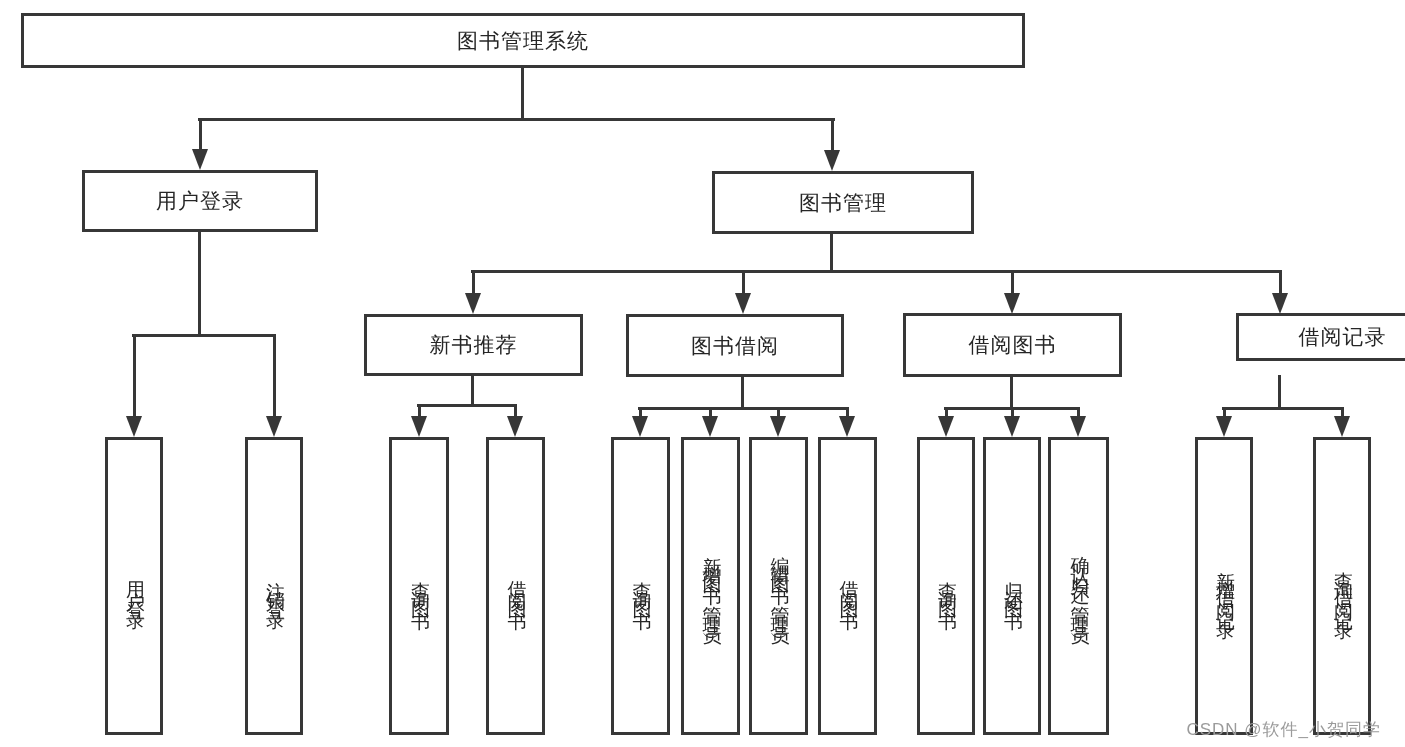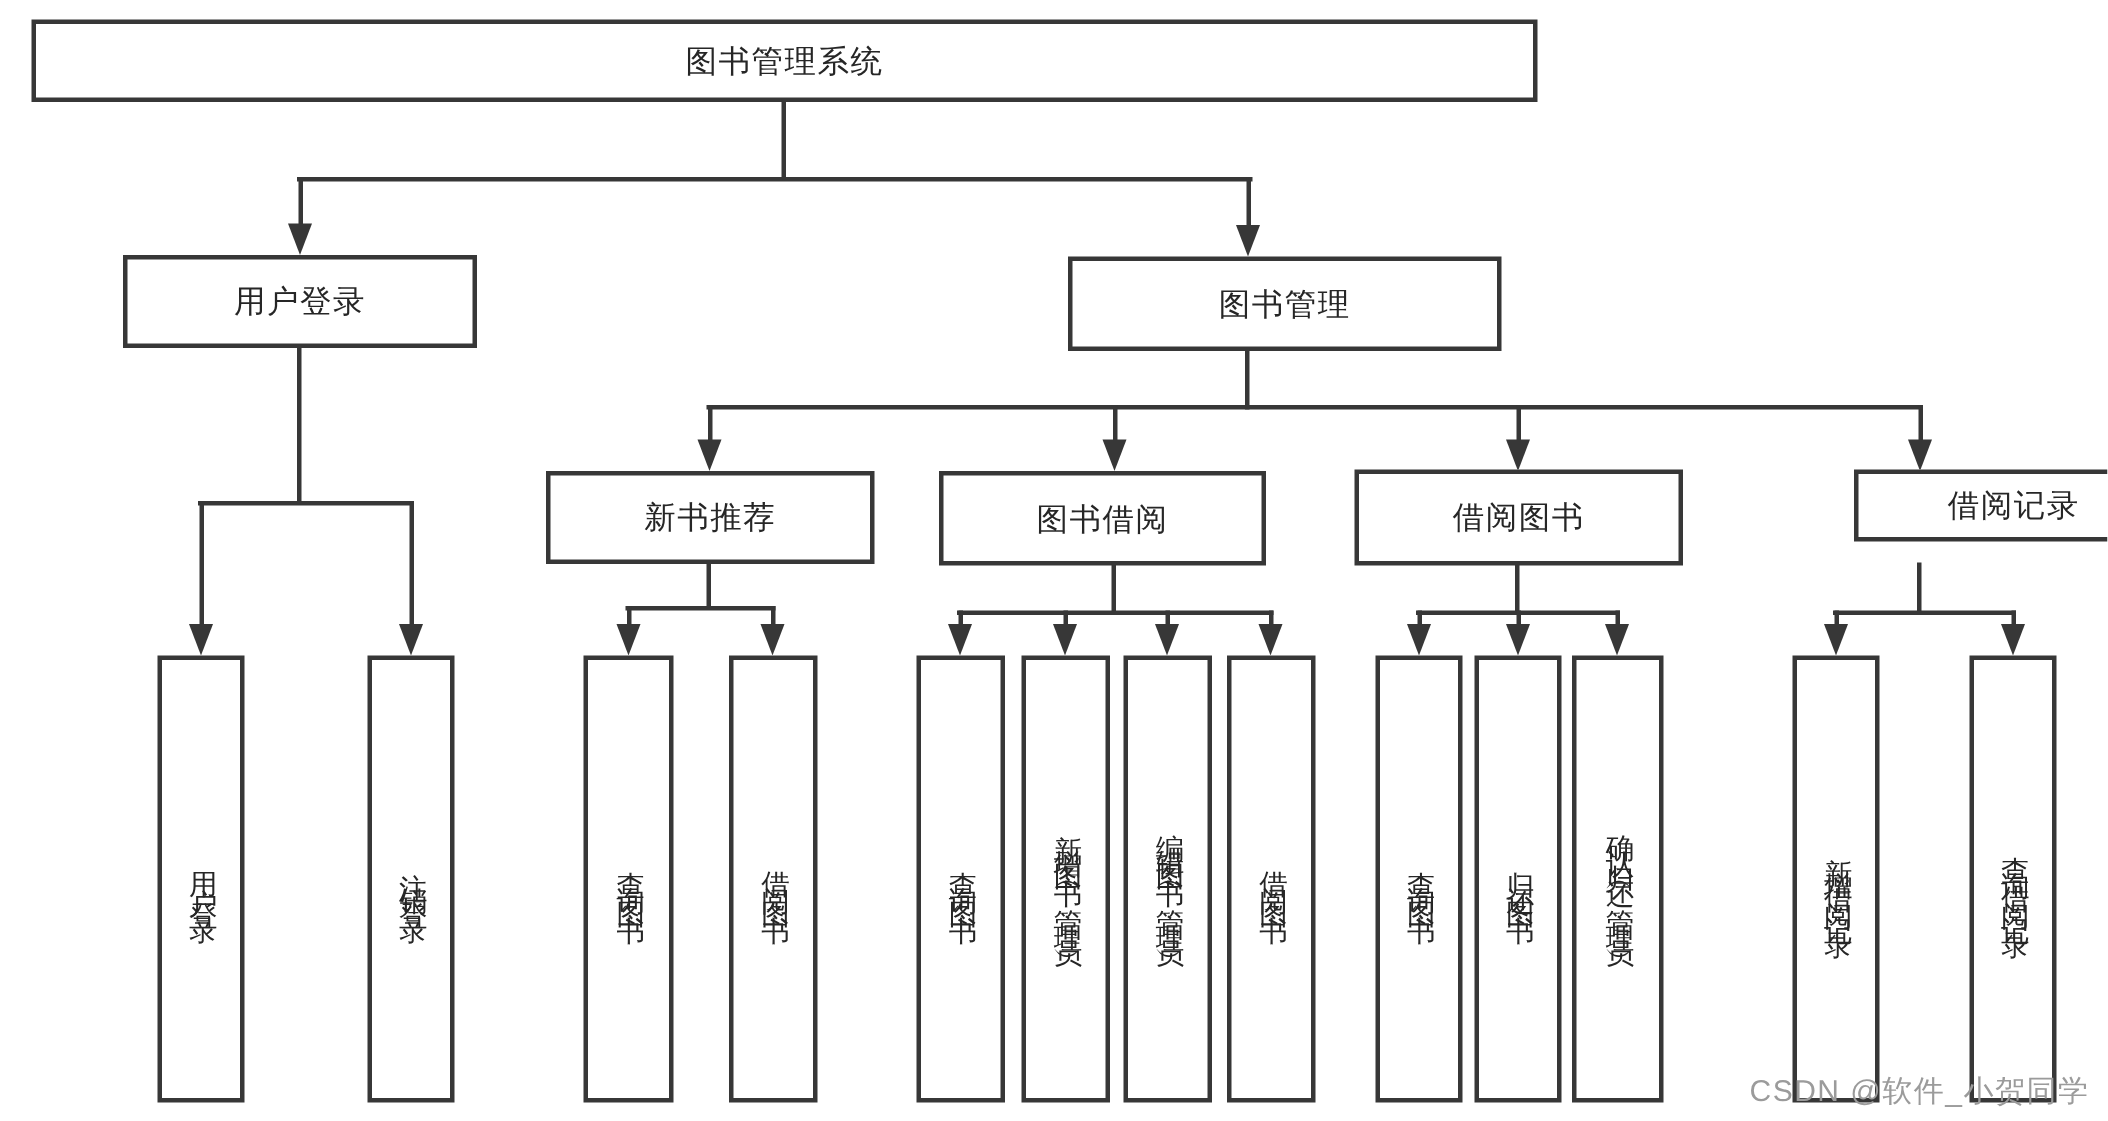--- a/index.html
+++ b/index.html
@@ -46,22 +46,22 @@
   }
   .arrow::after{
     content:"";position:absolute;left:0;bottom:0;
     width:0;height:0;
     border-left:8px solid transparent;
     border-right:8px solid transparent;
     border-top:21px solid var(--line);
   }
   .watermark{
     position:absolute;
-    right:12px;bottom:6px;
-    font-size:20px;
+    right:24px;bottom:6px;
+    font-size:17px;
     color:var(--watermark);
     letter-spacing:1px;
     z-index:10;
     white-space:nowrap;
     text-align:right;
   }
 </style>
 </head>
 <body>
 
@@ -72,21 +72,21 @@
   </div>
 
   <div class="vline" style="left:521px;top:66px;height:54px"></div>
   <div class="hline" style="left:198px;top:118px;width:637px"></div>
   <div class="arrow" style="left:192px;top:118px;height:52px"></div>
   <div class="arrow" style="left:824px;top:118px;height:53px"></div>
 
   <div class="node h" style="left:82px;top:170px;width:236px;height:62px">
     <span>用户登录</span>
   </div>
-  <div class="node h" style="left:712px;top:171px;width:289px;height:63px">
+  <div class="node h" style="left:712px;top:171px;width:262px;height:63px">
     <span>图书管理</span>
   </div>
 
   <div class="vline" style="left:198px;top:230px;height:106px"></div>
   <div class="hline" style="left:132px;top:334px;width:144px"></div>
   <div class="arrow" style="left:126px;top:334px;height:103px"></div>
   <div class="arrow" style="left:266px;top:334px;height:103px"></div>
 
   <div class="vline" style="left:830px;top:232px;height:41px"></div>
   <div class="hline" style="left:471px;top:270px;width:811px"></div>

